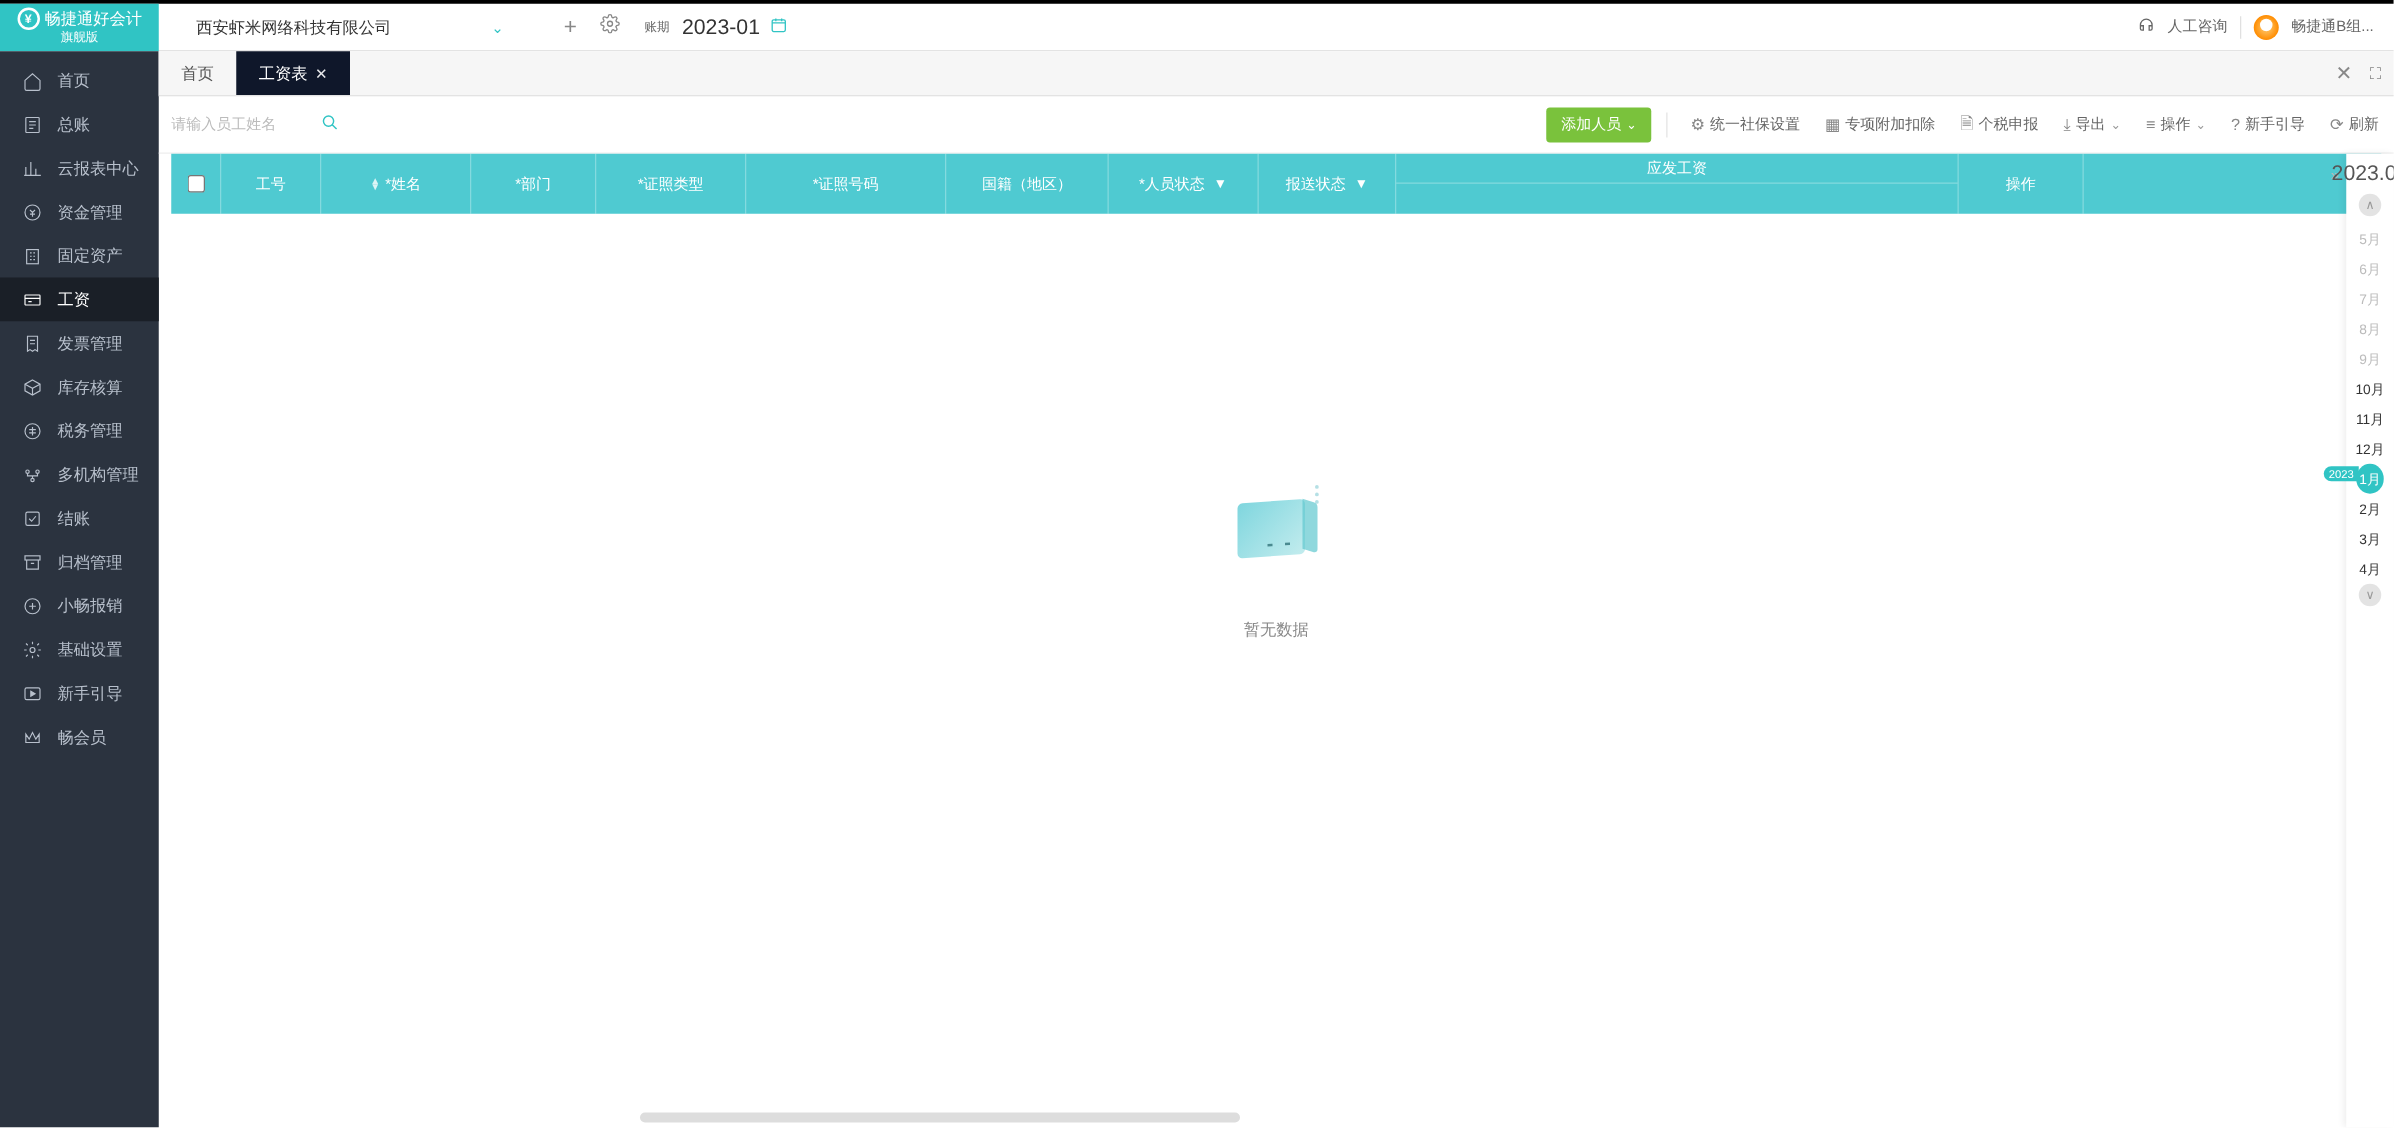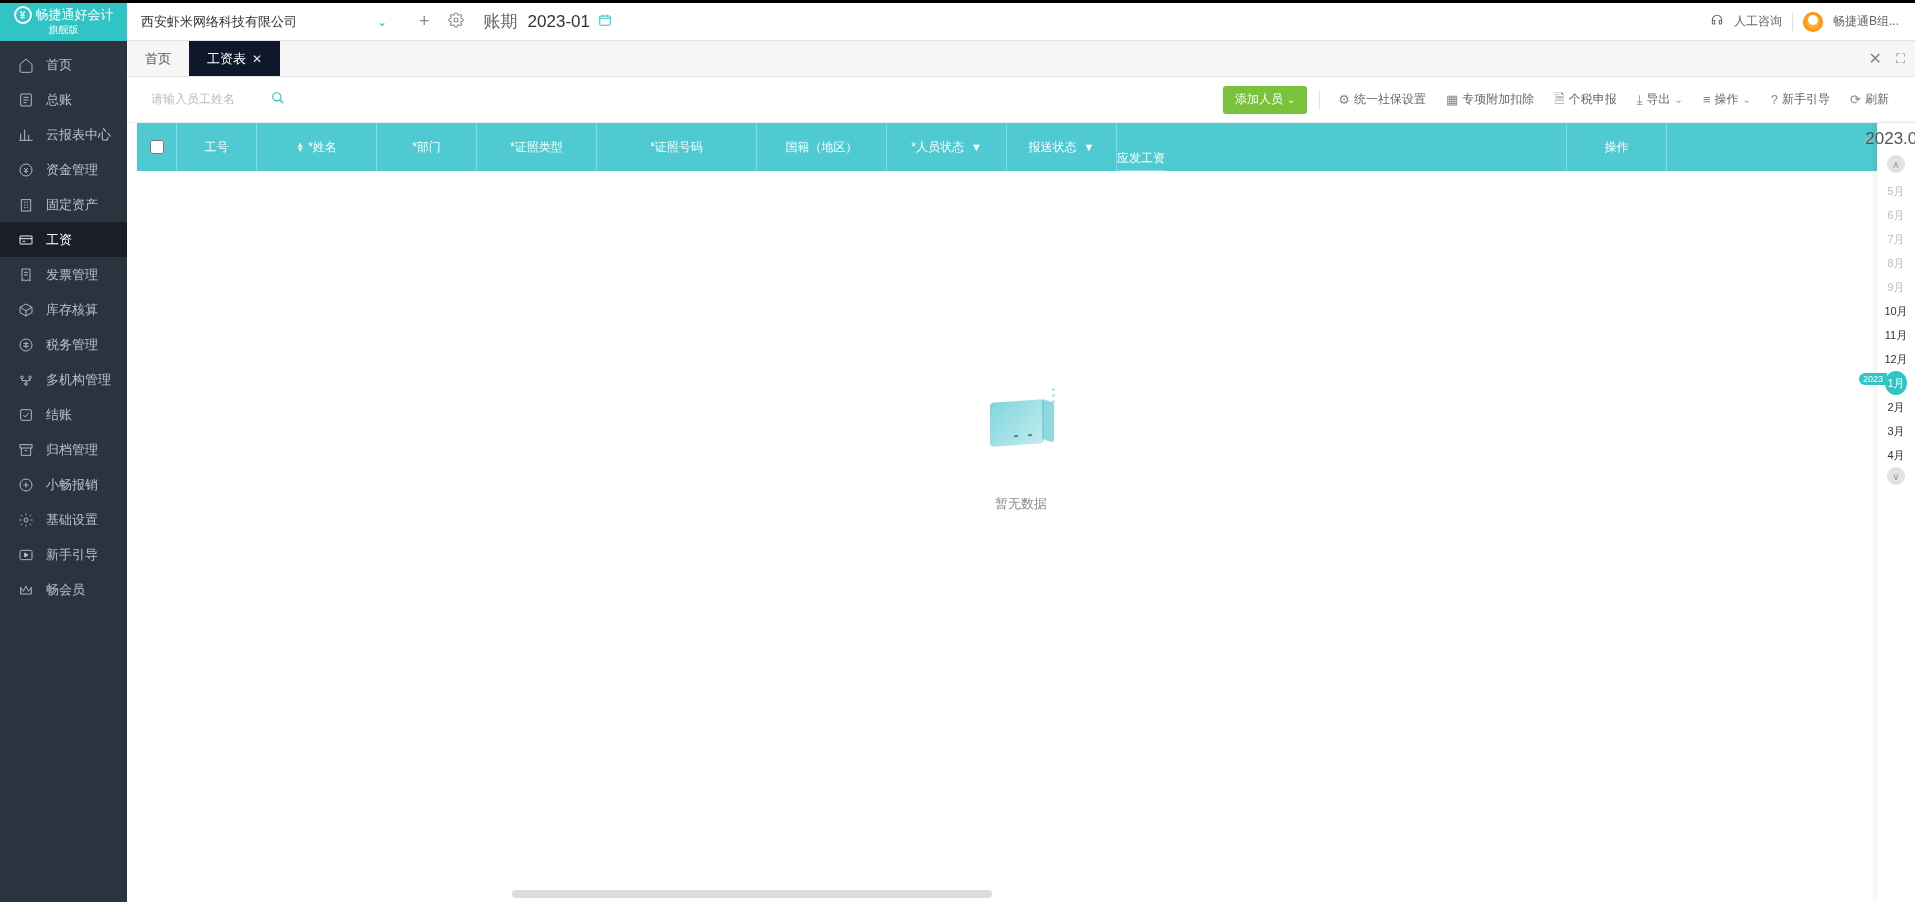--- a/index.html
+++ b/index.html
@@ -8,26 +8,26 @@
 
 .topstrip { height: 3px; background: #000; }
 
 
 .header { height: 38px; display: flex; align-items: center; border-bottom: 1px solid #e3e3e3; }
 .logo-area { width: 127px; height: 38px; background: #30c4c4; display: flex; flex-direction: column; align-items: center; justify-content: center; color: #fff; }
 .logo-row { display: flex; align-items: center; gap: 4px; }
 .logo-icon { width: 18px; height: 18px; border: 2px solid #fff; border-radius: 50%; display: flex; align-items: center; justify-content: center; font-size: 10px; font-weight: bold; }
 .logo-text { font-size: 13px; font-weight: 500; }
 .logo-sub { font-size: 10px; opacity: .95; margin-top: -1px; }
-.company-sel { padding: 0 14px; display: flex; align-items: center; gap: 10px; cursor: pointer; }
+.company-sel { padding: 0 30px; display: flex; align-items: center; gap: 10px; cursor: pointer; }
 .company-name { font-size: 13px; color: #333; }
 .caret-down { color: #30c4c4; font-size: 12px; }
 .hdr-icon { margin-left: 18px; color: #888; font-size: 16px; cursor: pointer; }
 .plus-icon { font-size: 18px; font-weight: 300; }
-.period-label { margin-left: 20px; font-size: 17px; color: #666; }
+.period-label { margin-left: 20px; font-size: 10px; color: #666; }
 .period-val { margin-left: 10px; font-size: 17px; color: #333; }
 .cal-icon { margin-left: 8px; color: #30c4c4; font-size: 14px; cursor: pointer; }
 .hdr-spacer { flex: 1; }
 .hdr-right { display: flex; align-items: center; padding-right: 16px; gap: 10px; }
 .headset-icon { font-size: 14px; color: #666; }
 .consult-txt { font-size: 12px; color: #666; }
 .divider { width: 1px; height: 18px; background: #e0e0e0; }
 .avatar { width: 20px; height: 20px; border-radius: 50%; background: radial-gradient(circle, #ffb347 30%, #ff8c00 70%); position: relative; }
 .avatar::after { content: ""; position: absolute; top: 3px; left: 5px; width: 10px; height: 10px; background: #fff; border-radius: 50%; }
 .user-name { font-size: 12px; color: #666; max-width: 70px; overflow: hidden; text-overflow: ellipsis; white-space: nowrap; }
@@ -46,38 +46,38 @@
 
 .tabs-bar { height: 36px; display: flex; align-items: stretch; background: #f6f6f6; border-bottom: 1px solid #e3e3e3; }
 .tab { padding: 0 18px; display: flex; align-items: center; gap: 6px; font-size: 13px; cursor: pointer; background: #f6f6f6; color: #555; }
 .tab.active { background: #0f172a; color: #fff; }
 .tab-close { font-size: 12px; cursor: pointer; opacity: .9; }
 .tabs-bar-right { margin-left: auto; display: flex; align-items: center; gap: 14px; padding-right: 10px; }
 .tabs-close-panel { font-size: 16px; color: #888; cursor: pointer; }
 .tabs-fullscreen { font-size: 13px; color: #888; cursor: pointer; }
 
 
-.toolbar { height: 46px; display: flex; align-items: center; padding: 0 20px; border-bottom: 1px solid #eee; gap: 8px; }
+.toolbar { height: 46px; display: flex; align-items: center; padding: 0 6px; border-bottom: 1px solid #eee; gap: 8px; }
 .search-wrap { position: relative; }
 .search-input { width: 140px; height: 28px; border: none; border-bottom: 1px solid transparent; padding: 0 22px 0 4px; font-size: 12px; color: #333; background: transparent; }
 .search-input::placeholder { color: #bbb; }
 .search-icon { position: absolute; right: 2px; top: 5px; color: #30c4c4; font-size: 14px; }
 .toolbar-spacer { flex: 1; }
 .btn-add { height: 28px; padding: 0 12px; background: #7ac23c; color: #fff; border: none; border-radius: 3px; font-size: 12px; cursor: pointer; display: flex; align-items: center; gap: 4px; }
 .btn-add .caret { font-size: 10px; }
 .tb-divider { width: 1px; height: 20px; background: #e3e3e3; margin: 0 4px; }
 .tb-link { display: flex; align-items: center; gap: 4px; font-size: 12px; color: #666; cursor: pointer; padding: 0 6px; height: 28px; }
 .tb-link .ticon { color: #888; font-size: 13px; }
 .tb-link .caret { font-size: 10px; color: #999; }
 
 
 .table-wrap { position: relative; flex: 1; padding: 0 10px; }
 .thead { display: flex; background: #4fcad1; color: #fff; font-size: 12px; height: 48px; }
 .th { display: flex; align-items: center; justify-content: center; border-right: 1px solid rgba(255,255,255,.3); }
-.th-group { display: flex; flex-direction: row; border-right: 1px solid rgba(255,255,255,.3); align-items: flex-end; }
+.th-group { display: flex; flex-direction: column; border-right: 1px solid rgba(255,255,255,.3); }
 .th-group-top { height: 24px; border-bottom: 1px solid rgba(255,255,255,.3); display: flex; align-items: center; justify-content: center; }
 .th-group-row { display: flex; flex: 1; }
 .th-group-row .subth { flex: 1; display: flex; align-items: center; justify-content: center; border-right: 1px solid rgba(255,255,255,.3); }
 .th-group-row .subth:last-child { border-right: none; }
 .th-check { width: 40px; }
 .th-check input { width: 14px; height: 14px; }
 .th-id { width: 80px; }
 .th-name { width: 120px; gap: 4px; }
 .th-dept { width: 100px; }
 .th-idtype { width: 120px; }

